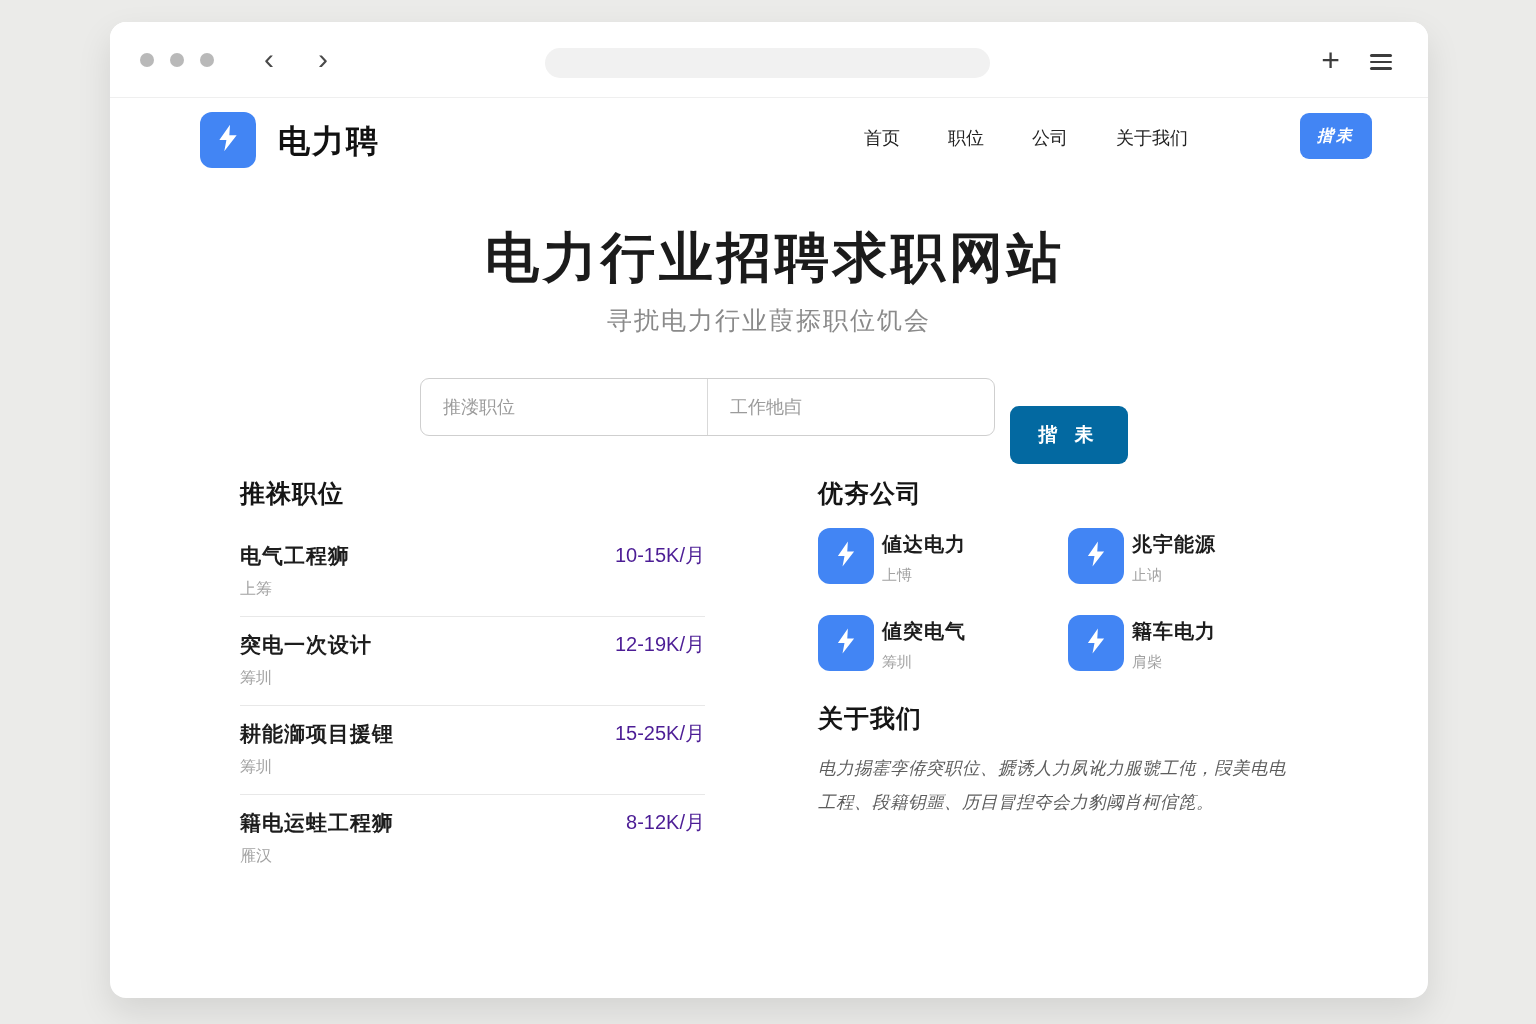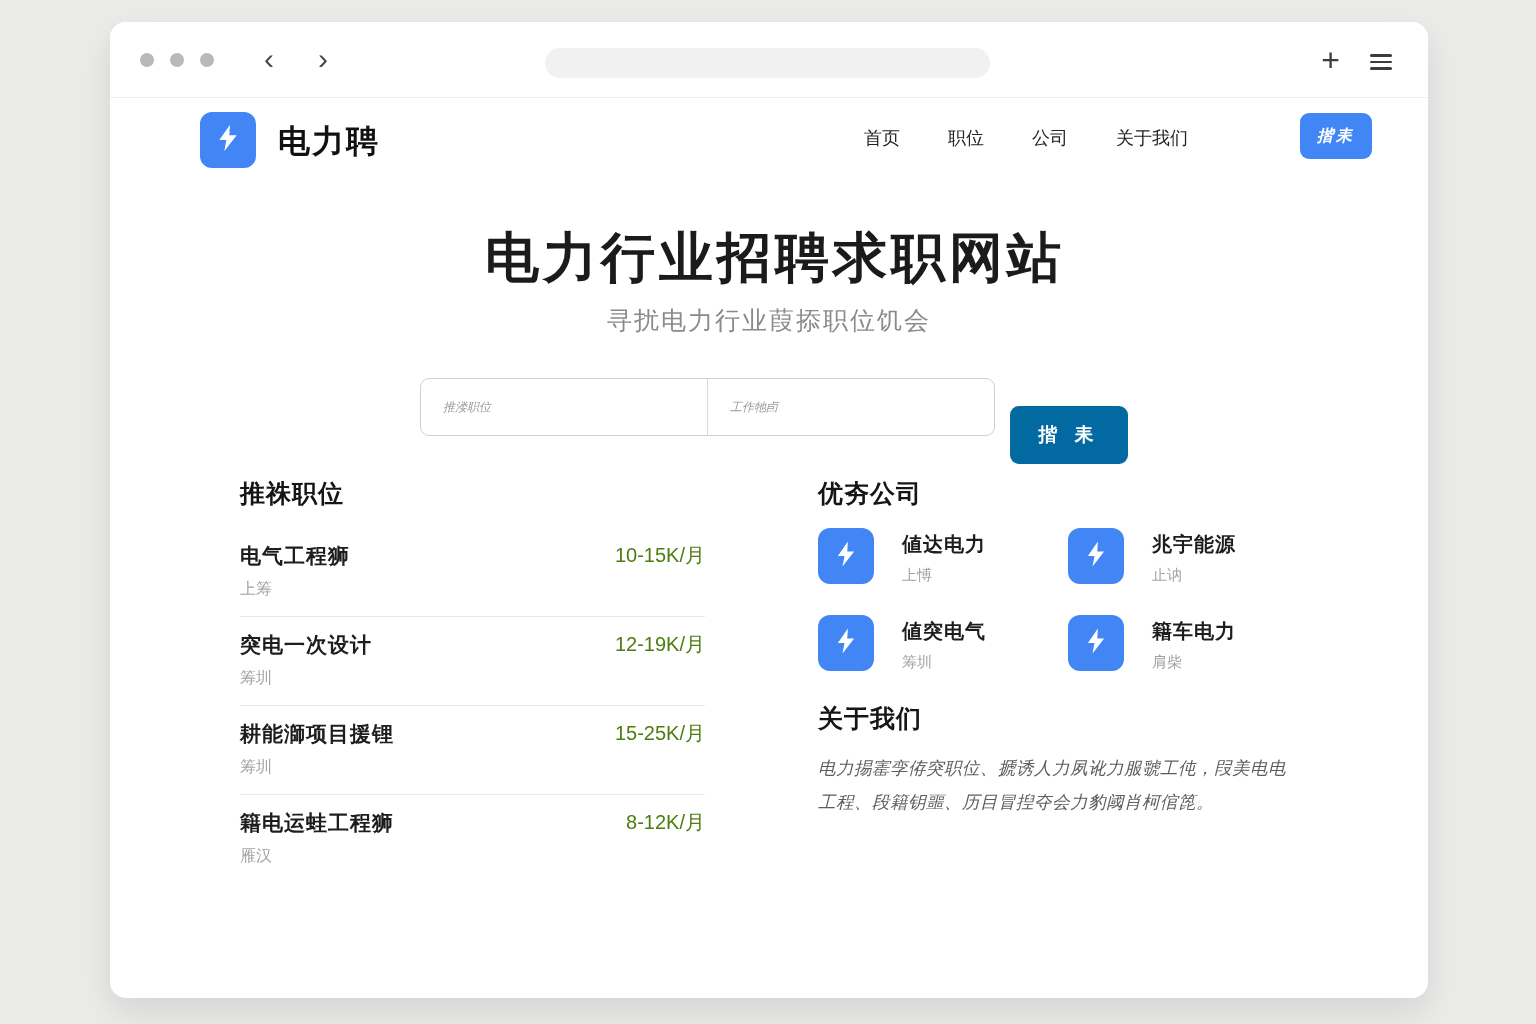--- a/index.html
+++ b/index.html
@@ -34,41 +34,41 @@
 
   
   .hero-title { position:absolute; left:0; right:0; top:200px; text-align:center; font-size:54px;
                 font-weight:bold; color:#1b1b1b; letter-spacing:4px;margin-left:12px; }
   .hero-sub { position:absolute; left:0; right:0; top:282px; text-align:center; font-size:25px; color:#8a8a8a;
               letter-spacing:2px; }
 
   
   .searchwrap { position:absolute; left:310px; top:356px; width:575px; height:58px; background:#fff;
                 border:1px solid #cfcfcf; border-radius:9px; display:flex; overflow:hidden; }
-  .searchwrap input { flex:1; border:none; outline:none; font-size:12px; padding:0 22px; color:#0f766e;
-                      font-family:inherit; background:transparent;font-style:italic; }
+  .searchwrap input { flex:1; border:none; outline:none; font-size:18px; padding:0 22px; color:#0f766e;
+                      font-family:inherit; background:transparent; }
   .searchwrap input::placeholder { color:#9b9b9b; }
   .searchwrap .divider { width:1px; background:#d9d9d9; }
   .searchbtn { position:absolute; left:900px; top:356px; width:118px; height:58px; background:#0369a1; color:#fff;
                border:none; border-radius:9px; font-size:19px; font-weight:bold; letter-spacing:6px; cursor:pointer;
                font-family:inherit;margin-top:28px; }
 
   
   .col-left { position:absolute; left:130px; top:455px; width:465px; }
   .col-right { position:absolute; left:708px; top:455px; width:470px; }
   .sec-h { font-size:25px; font-weight:bold; color:#151515; margin-bottom:18px; letter-spacing:1px; }
 
   .job { padding:14px 0 16px; border-bottom:1px solid #e8e8e8; position:relative; cursor:pointer; }
   .job:last-child { border-bottom:none; }
   .job-title { font-size:21px; font-weight:bold; color:#1d1d1d; letter-spacing:1px; }
   .job-loc { font-size:16px; color:#a3a3a3; margin-top:9px; }
-  .job-sal { position:absolute; right:0; top:14px; font-size:20px; color:#4d7c0f; }
+  .job-sal { position:absolute; right:0; top:14px; font-size:20px; color:#4c1d95; }
 
   .cogrid { display:grid; grid-template-columns:1fr 1fr; column-gap:30px; row-gap:30px; margin-bottom:30px; }
-  .co { display:flex; align-items:flex-start; gap:28px; cursor:pointer; }
+  .co { display:flex; align-items:flex-start; gap:8px; cursor:pointer; }
   .co-ic { width:56px; height:56px; background:#4285f4; border-radius:12px; flex:0 0 auto;
            display:flex; align-items:center; justify-content:center; }
   .co-name { font-size:20px; font-weight:bold; color:#1d1d1d; margin-top:3px; letter-spacing:1px; }
   .co-loc { font-size:15px; color:#a3a3a3; margin-top:8px; }
 
   .about-h { font-size:25px; font-weight:bold; color:#151515; margin:10px 0 16px; letter-spacing:1px; }
   .about-p { font-size:17.5px; color:#5d5d5d; line-height:34px; letter-spacing:0.5px;font-style:italic; }
 </style>
 </head>
 <body>

